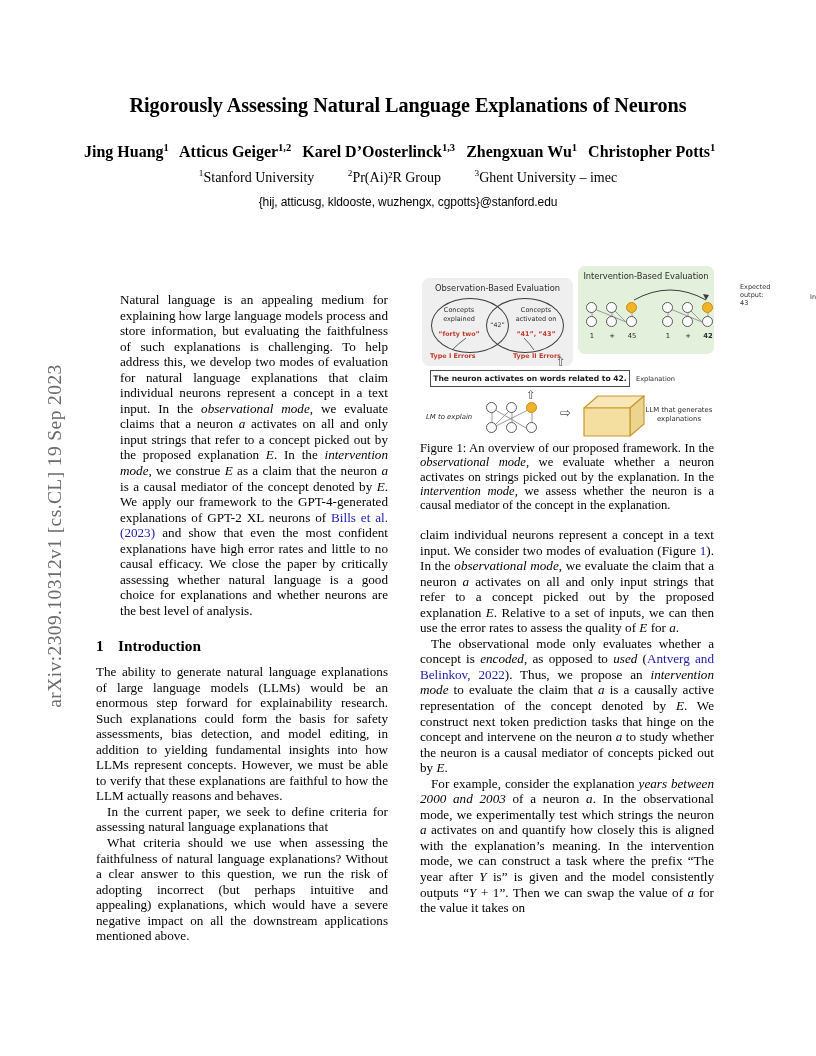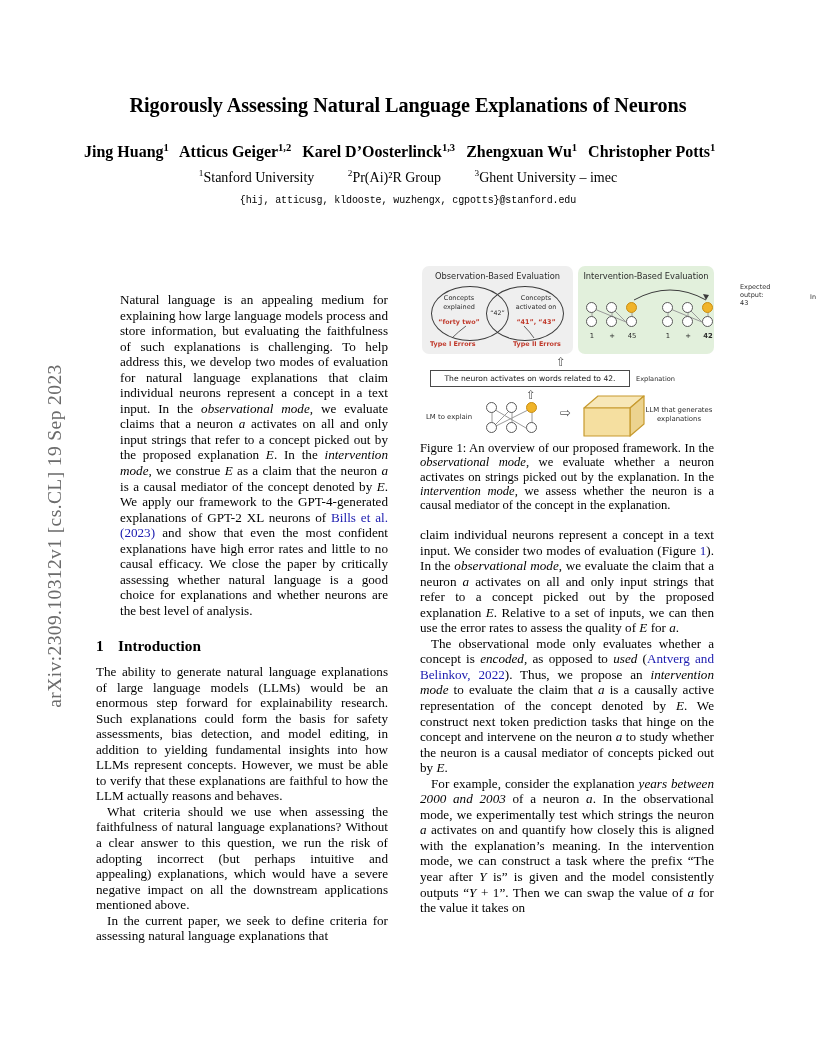--- a/index.html
+++ b/index.html
@@ -66,22 +66,22 @@
     text-align: center;
     font-size: 14px;
   }
   #affils .gap { display: inline-block; width: 30px; }
 
   #emails {
     position: absolute;
     left: 84px; top: 195px;
     width: 648px;
     text-align: center;
-    font-family: Liberation Mono, monospace;
-    font-size: 10px;
+    font-family: Liberation Sans, sans-serif;
+    font-size: 12px;
     letter-spacing: -0.1px;
   }
 
   
   #abstract-head {
     position: absolute;
     left: 118px; top: 266px;
     width: 272px;
     text-align: center;
     font-size: 15.6px;
@@ -151,21 +151,21 @@
     width: 296px; height: 168px;
     font-family: "DejaVu Sans", "Liberation Sans", sans-serif;
   }
 
   .panel {
     position: absolute;
     border-radius: 7px;
     box-sizing: border-box;
   }
   #panel-obs {
-    left: 2px; top: 0px;
+    left: 2px; top: 12px;
     width: 151px; height: 88px;
     background: #efefef;
   }
   #panel-int {
     left: 158px; top: 0px;
     width: 136px; height: 88px;
     background: #e2f0dc;
   }
   .panel-title {
     position: absolute;
@@ -252,20 +252,21 @@
     position: absolute;
     left: 10px; top: 104px;
     width: 200px; height: 17px;
     border: 1.1px solid #4a4a4a;
     border-radius: 0;
     background: #fff;
     box-sizing: border-box;
     display: flex; align-items: center; justify-content: center;
     font-size: 7.6px;
     color: #1a1a1a;
+    font-weight: bold;
   }
   #exp-tag {
     position: absolute;
     left: 216px; top: 109px;
     font-size: 6.6px;
     color: #2b2b2b;
     text-align: center;
   }
 
   .up-arrow {
@@ -276,20 +277,21 @@
   }
   #arrow-top { left: 136px; top: 90px; }
   #arrow-mid { left: 106px; top: 123px; }
 
   
   #lm-lbl {
     position: absolute;
     left: 6px; top: 147px;
     font-size: 6.9px;
     color: #2b2b2b;
+    font-style: italic;
   }
   #llm-lbl {
     position: absolute;
     left: 222px; top: 140px;
     width: 74px;
     font-size: 6.9px;
     color: #2b2b2b;
     text-align: center;
     line-height: 8.6px;
   }
@@ -331,22 +333,22 @@
 
   <div id="abstract-body">
     Natural language is an appealing medium for explaining how large language models process and store information, but evaluating the faithfulness of such explanations is challenging. To help address this, we develop two modes of evaluation for natural language explanations that claim individual neurons represent a concept in a text input. In the <i>observational mode</i>, we evaluate claims that a neuron <span class="mathit">a</span> activates on all and only input strings that refer to a concept picked out by the proposed explanation <span class="mathit">E</span>. In the <i>intervention mode</i>, we construe <span class="mathit">E</span> as a claim that the neuron <span class="mathit">a</span> is a causal mediator of the concept denoted by <span class="mathit">E</span>. We apply our framework to the GPT-4-generated explanations of GPT-2 XL neurons of <span class="cite">Bills et al. (2023)</span> and show that even the most confident explanations have high error rates and little to no causal efficacy. We close the paper by critically assessing whether natural language is a good choice for explanations and whether neurons are the best level of analysis.
   </div>
 
   <div id="sec1">
     <span class="num">1</span><span>Introduction</span>
   </div>
   <div id="intro-body">
     <p class="para">The ability to generate natural language explanations of large language models (LLMs) would be an enormous step forward for explainability research. Such explanations could form the basis for safety assessments, bias detection, and model editing, in addition to yielding fundamental insights into how LLMs represent concepts. However, we must be able to verify that these explanations are faithful to how the LLM actually reasons and behaves.</p>
+    <p class="para">In the current paper, we seek to define criteria for assessing natural language explanations that</p>
     <p class="para">What criteria should we use when assessing the faithfulness of natural language explanations? Without a clear answer to this question, we run the risk of adopting incorrect (but perhaps intuitive and appealing) explanations, which would have a severe negative impact on all the downstream applications mentioned above.</p>
-    <p class="para">In the current paper, we seek to define criteria for assessing natural language explanations that</p>
   </div>
 
   <div id="figure">
 
     <div class="panel" id="panel-obs">
       <div class="panel-title">Observation-Based Evaluation</div>
       <div class="venn-c" id="venn-left"></div>
       <div class="venn-c" id="venn-right"></div>
       <div class="venn-lbl" id="venn-lbl-left">Concepts<br>explained</div>
       <div class="venn-lbl" id="venn-lbl-right">Concepts<br>activated on</div>

